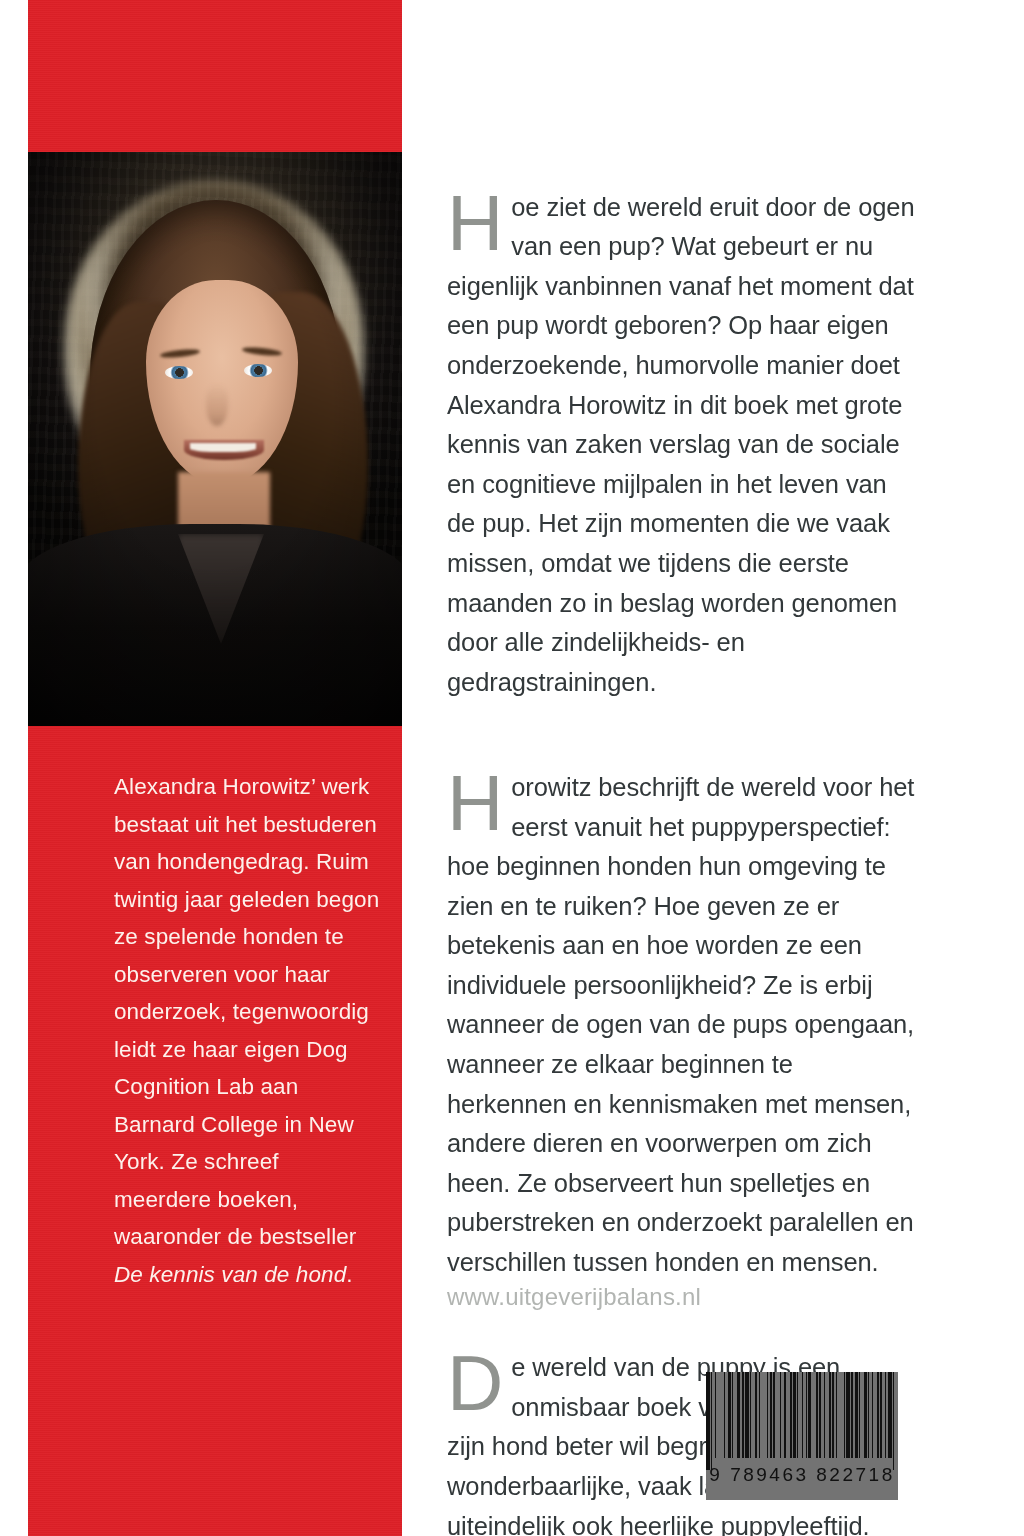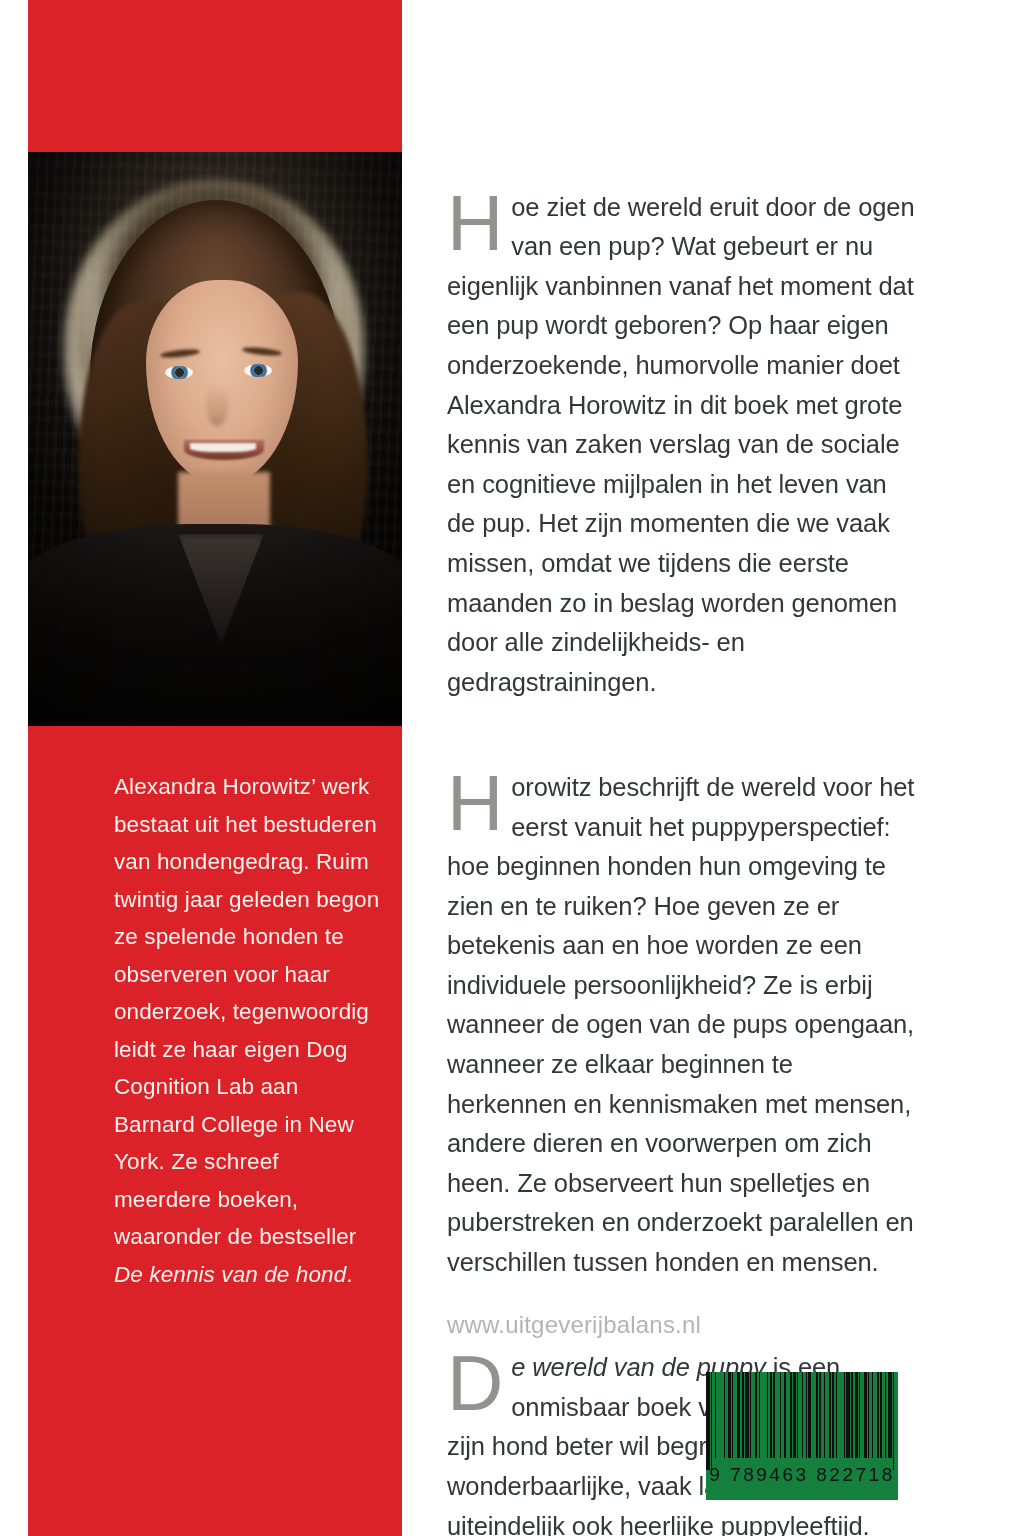--- a/index.html
+++ b/index.html
@@ -233,40 +233,39 @@
   .dropcap {
     float: left;
     font-size: 78px;
     line-height: 62px;
     color: #90938f;
     font-weight: 400;
     padding-right: 8px;
     margin-top: 4px;
     font-family: "Liberation Sans", sans-serif;
   }
-  .para .it { font-style: italic; }
+  .para .it { }
 
   #site-url {
     position: absolute;
     left: 447px;
     top: 1283px;
     font-size: 24px;
     color: #b2b5b2;
     letter-spacing: 0.2px;
-    margin-top: 28px;
   }
 
   
   #barcode-block {
     position: absolute;
     left: 706px;
     top: 1372px;
     width: 192px;
     height: 128px;
-    background: #15803d;
+    background: #737373;
     z-index: 4;
   }
   #barcode-bars {
     position: absolute;
     left: 0; top: 0;
     width: 192px;
     height: 98px;
     display: flex;
     align-items: flex-start;
   }

